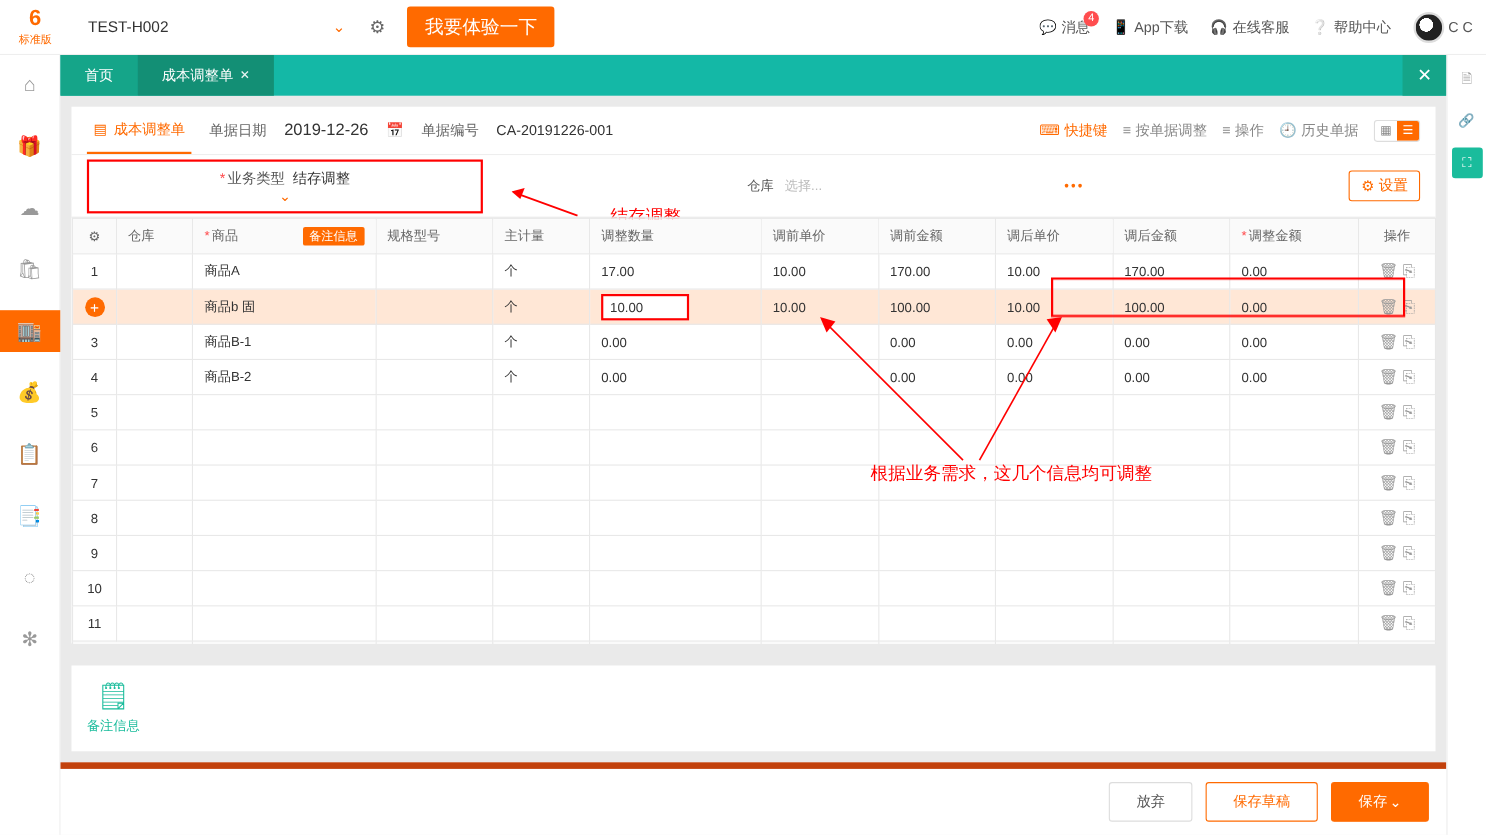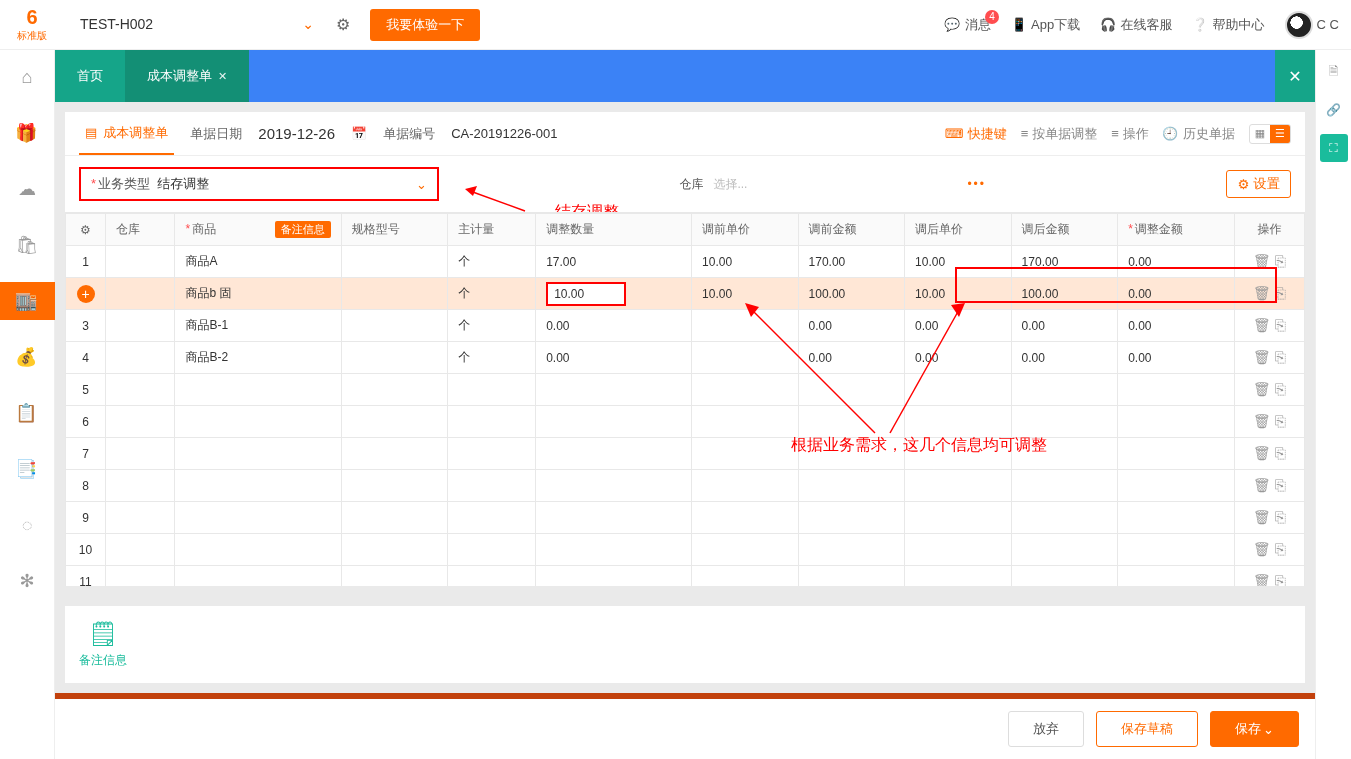--- a/index.html
+++ b/index.html
@@ -4,31 +4,31 @@
 <style>
 * { box-sizing: border-box; margin: 0; padding: 0; }
 body { font-family: "Microsoft YaHei", "PingFang SC", sans-serif; font-size: 12px; color: #333; background: #f5f5f5; overflow: hidden; }
 .app { display: flex; flex-direction: column; height: 759px; width: 1351px; }
 .topbar { display: flex; align-items: center; height: 50px; background: #fff; border-bottom: 1px solid #eee; padding: 0 12px; }
 .logo { width: 40px; display: flex; flex-direction: column; align-items: center; color: #ff6a00; font-size: 10px; }
 .logo-icon { font-size: 20px; font-weight: bold; }
 .org-select { margin-left: 20px; width: 250px; display: flex; align-items: center; justify-content: space-between; padding: 4px 8px; border-bottom: 1px solid transparent; color: #333; font-size: 14px; }
 .org-select .chev { color: #ff6a00; }
 .gear-top { margin-left: 14px; color: #666; font-size: 16px; }
-.btn-orange { background: #ff6a00; color: #fff; border: none; border-radius: 3px; padding: 7px 16px; margin-left: 20px; font-size: 13px; cursor: pointer; }
+.btn-orange { background: #ff6a00; color: #fff; border: none; border-radius: 3px; padding: 7px 16px; margin-left: 20px; font-size: 17px; cursor: pointer; }
 .topbar-right { margin-left: auto; display: flex; align-items: center; gap: 20px; color: #555; font-size: 13px; }
 .top-item { display: flex; align-items: center; gap: 4px; cursor: pointer; position: relative; }
 .badge { position: absolute; top: -6px; right: -8px; background: #ff4d4f; color: #fff; border-radius: 8px; font-size: 10px; padding: 0 4px; line-height: 14px; }
 .avatar { width: 28px; height: 28px; border-radius: 50%; background: radial-gradient(circle at 40% 40%, #fff 0 30%, #222 31% 100%); border: 2px solid #ddd; }
 .body { flex: 1; display: flex; min-height: 0; }
 .leftnav { width: 55px; background: #fff; border-right: 1px solid #eee; display: flex; flex-direction: column; align-items: center; padding-top: 8px; gap: 18px; color: #999; }
 .leftnav .nv { width: 55px; height: 38px; display: flex; align-items: center; justify-content: center; font-size: 18px; cursor: pointer; }
 .leftnav .nv.active { background: #ff6a00; color: #fff; }
 .main { flex: 1; display: flex; flex-direction: column; min-width: 0; background: #eaeaea; }
-.tabbar { height: 52px; background: #3b82f6; display: flex; align-items: stretch; }
+.tabbar { height: 37px; background: #14b8a6; display: flex; align-items: stretch; }
 .tab { padding: 0 22px; display: flex; align-items: center; color: #fff; font-size: 13px; cursor: pointer; gap: 6px; }
 .tab.home { background: #15a589; }
 .tab.active2 { background: #138f75; }
 .tab .x { font-size: 11px; opacity: .9; }
 .tabbar .closeall { margin-left: auto; width: 40px; display: flex; align-items: center; justify-content: center; color: #fff; background: #15a589; cursor: pointer; font-size: 16px; }
 .page { flex: 1; margin: 10px; background: #fff; display: flex; flex-direction: column; min-height: 0; }
 .pagehdr { display: flex; align-items: center; border-bottom: 1px solid #eee; height: 44px; padding: 0 14px; gap: 16px; font-size: 13px; }
 .doc-tab { display: flex; align-items: center; gap: 6px; color: #ff6a00; border-bottom: 2px solid #ff6a00; height: 100%; padding: 0 6px; }
 .doc-tab .ico { color: #ff6a00; }
 .hdr-lbl { color: #666; }
@@ -37,21 +37,21 @@
 .hdr-right { margin-left: auto; display: flex; align-items: center; gap: 14px; color: #888; }
 .hdr-right .hk { color: #ff6a00; display: flex; align-items: center; gap: 4px; }
 .hdr-right .act { display: flex; align-items: center; gap: 4px; cursor: pointer; }
 .view-toggle { display: flex; border: 1px solid #ddd; border-radius: 3px; overflow: hidden; }
 .view-toggle span { width: 20px; height: 18px; display: flex; align-items: center; justify-content: center; font-size: 11px; }
 .view-toggle .on { background: #ff6a00; color: #fff; }
 .filters { display: flex; align-items: center; height: 56px; padding: 0 14px; gap: 30px; position: relative; }
 .fld { display: flex; align-items: center; gap: 8px; font-size: 13px; }
 .req { color: #ff4d4f; margin-right: 2px; }
 .fld-label { color: #555; }
-.sel-box { border: 2px solid red; padding: 6px 10px; width: 360px; display: flex; align-items: center; justify-content: space-between; }
+.sel-box { border: 2px solid red; padding: 6px 10px; width: 360px; display: flex; align-items: center; justify-content: space-between; flex-direction: column; }
 .sel-box .chev { color: #ff6a00; }
 .annot-text { color: red; font-size: 16px; position: absolute; }
 .wh-sel { color: #bbb; flex: 1; text-align: center; display: flex; align-items: center; justify-content: center; gap: 10px; }
 .wh-sel .dots { color: #ff6a00; letter-spacing: 2px; }
 .btn-settings { margin-left: auto; border: 1px solid #ff6a00; color: #ff6a00; background: #fff; padding: 4px 10px; border-radius: 3px; display: flex; align-items: center; gap: 4px; cursor: pointer; }
 .tablewrap { flex: 1; overflow: auto; border-top: 1px solid #e8e8e8; position: relative; }
 table { border-collapse: collapse; width: 100%; font-size: 12px; }
 th, td { border: 1px solid #e8e8e8; padding: 0 10px; height: 32px; text-align: left; white-space: nowrap; }
 th { background: #fafafa; color: #666; font-weight: normal; position: sticky; top: 0; }
 th .req { color: #ff4d4f; }

